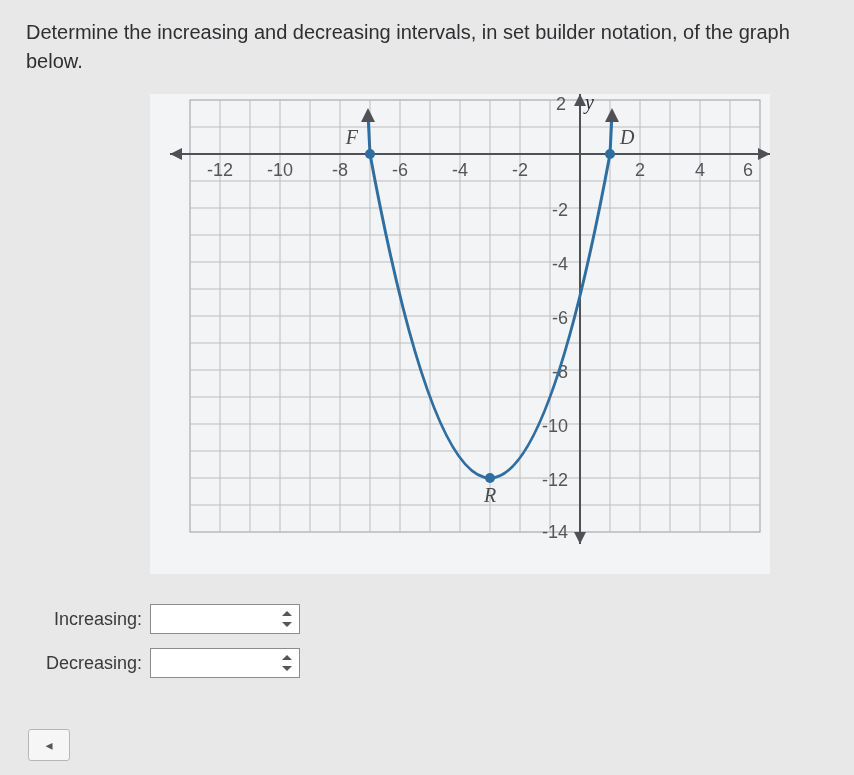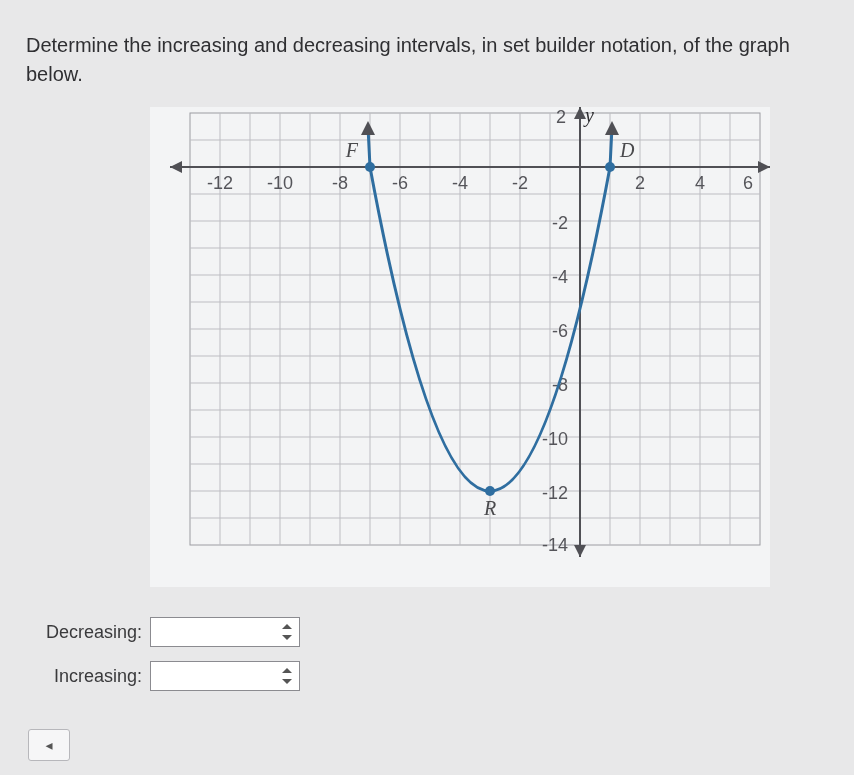--- a/index.html
+++ b/index.html
@@ -5,21 +5,21 @@
   * { box-sizing: border-box; margin: 0; padding: 0; }
   html, body { width: 854px; height: 775px; }
   body {
     font-family: Arial, Helvetica, sans-serif;
     background: #e8e8e9;
     color: #3a3a3c;
     position: relative;
     overflow: hidden;
   }
   .question-text {
-    padding: 31px 26px 10px 26px;
+    padding: 18px 26px 10px 26px;
     font-size: 20px;
     line-height: 1.45;
     color: #2f2f32;
   }
   .graph-wrap {
     width: 620px;
     height: 480px;
     margin: 8px 0 0 150px;
     position: relative;
     background: #f3f4f5;
@@ -186,36 +186,36 @@
     <text class="pt-lbl" x="208" y="50" text-anchor="end">F</text>
     <circle class="pt" cx="460" cy="60" r="5"></circle>
     <text class="pt-lbl" x="470" y="50" text-anchor="start">D</text>
     <circle class="pt" cx="340" cy="384" r="5"></circle>
     <text class="pt-lbl" x="340" y="408" text-anchor="middle">R</text>
   </svg>
 </div>
 
 <div class="answers">
   <div class="ans-row">
+    <div class="ans-label">Increasing:</div>
+    <div class="select-wrap">
+      <select class="ans-select" value=""></select>
+      <svg class="select-caret" width="10" height="16">
+        <polygon points="5,0 0,5 10,5" fill="#555"></polygon>
+        <polygon points="5,16 0,11 10,11" fill="#555"></polygon>
+      </svg>
+    </div>
+  </div>
+  <div class="ans-row">
     <div class="ans-label">Decreasing:</div>
     <div class="select-wrap">
       <select class="ans-select" value=""></select>
       <svg class="select-caret" width="10" height="16">
         <polygon points="5,0 0,5 10,5" fill="#555"></polygon>
         <polygon points="5,16 0,11 10,11" fill="#555"></polygon>
       </svg>
     </div>
   </div>
-  <div class="ans-row">
-    <div class="ans-label">Increasing:</div>
-    <div class="select-wrap">
-      <select class="ans-select" value=""></select>
-      <svg class="select-caret" width="10" height="16">
-        <polygon points="5,0 0,5 10,5" fill="#555"></polygon>
-        <polygon points="5,16 0,11 10,11" fill="#555"></polygon>
-      </svg>
-    </div>
-  </div>
 </div>
 
 <div class="nav-back">
   <span>◂</span>
 </div>
 
 </body></html>

